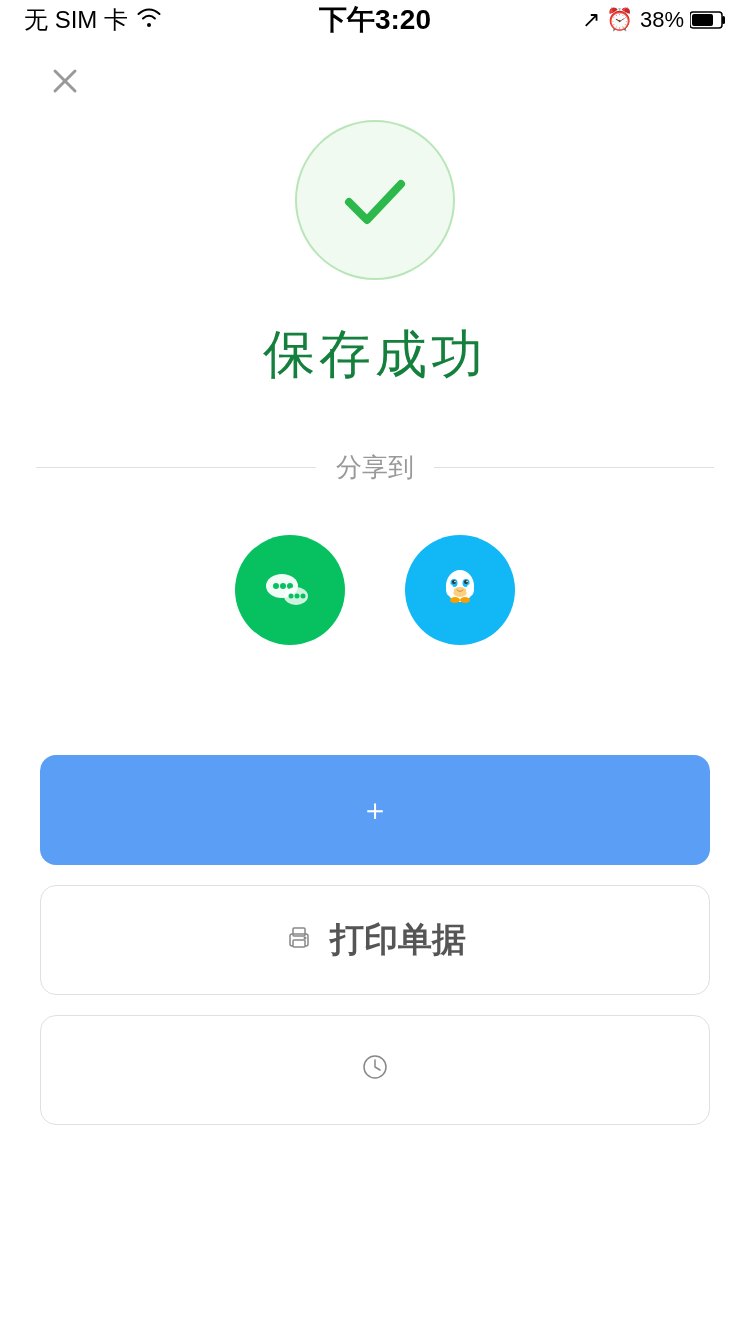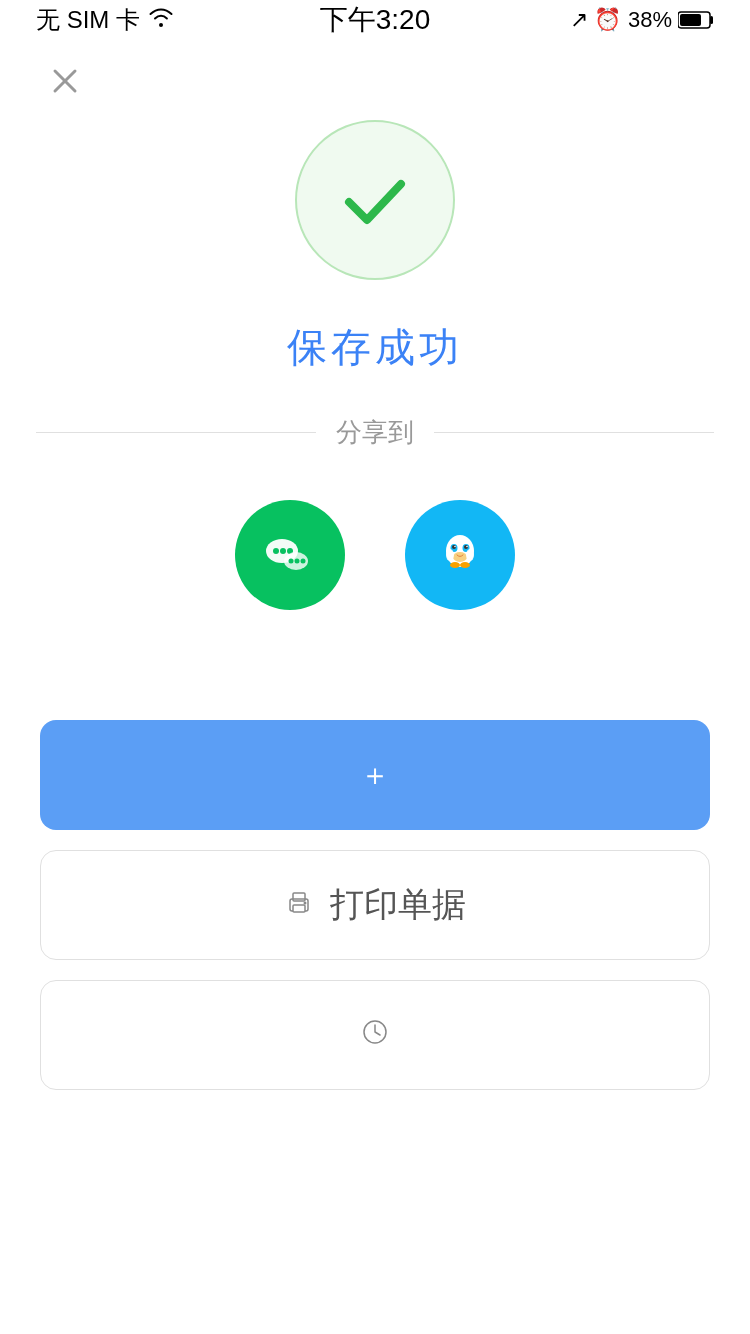--- a/index.html
+++ b/index.html
@@ -18,40 +18,40 @@
       overflow-x: hidden;
     }
 
     
     .status-bar {
       width: 100%;
       height: 40px;
       display: flex;
       align-items: center;
       justify-content: space-between;
-      padding: 0 36px;
+      padding: 0 24px;
       background: #ffffff;
     }
 
     .status-left {
       display: flex;
       align-items: center;
       gap: 8px;
       font-size: 24px;
       font-weight: 500;
       color: #000;
     }
 
     .wifi-icon {
       font-size: 22px;
     }
 
     .status-center {
       font-size: 28px;
-      font-weight: 400;
+      font-weight: 700;
       color: #000;
       position: absolute;
       left: 50%;
       transform: translateX(-50%);
     }
 
     .status-right {
       display: flex;
       align-items: center;
       gap: 6px;
@@ -104,24 +104,24 @@
       margin-bottom: 40px;
     }
 
     .checkmark {
       width: 80px;
       height: 80px;
     }
 
     
     .success-title {
-      font-size: 40px;
+      font-size: 52px;
       font-weight: 500;
-      color: #3b82f6;
-      margin-bottom: 40px;
+      color: #15803d;
+      margin-bottom: 60px;
       letter-spacing: 4px;
     }
 
     
     .share-section {
       width: 100%;
       padding: 0 36px;
       margin-bottom: 50px;
     }
 
@@ -201,21 +201,21 @@
       border-radius: 16px;
       background: #ffffff;
       border: 1px solid #e0e0e0;
       display: flex;
       align-items: center;
       justify-content: center;
       gap: 16px;
       cursor: pointer;
       font-size: 34px;
       color: #555555;
-      font-weight: 400;
+      font-weight: 700;
     }
 
     .btn-icon {
       font-size: 30px;
       color: #888888;
     }
 
     .btn-icon-white {
       font-size: 30px;
       color: #ffffff;

